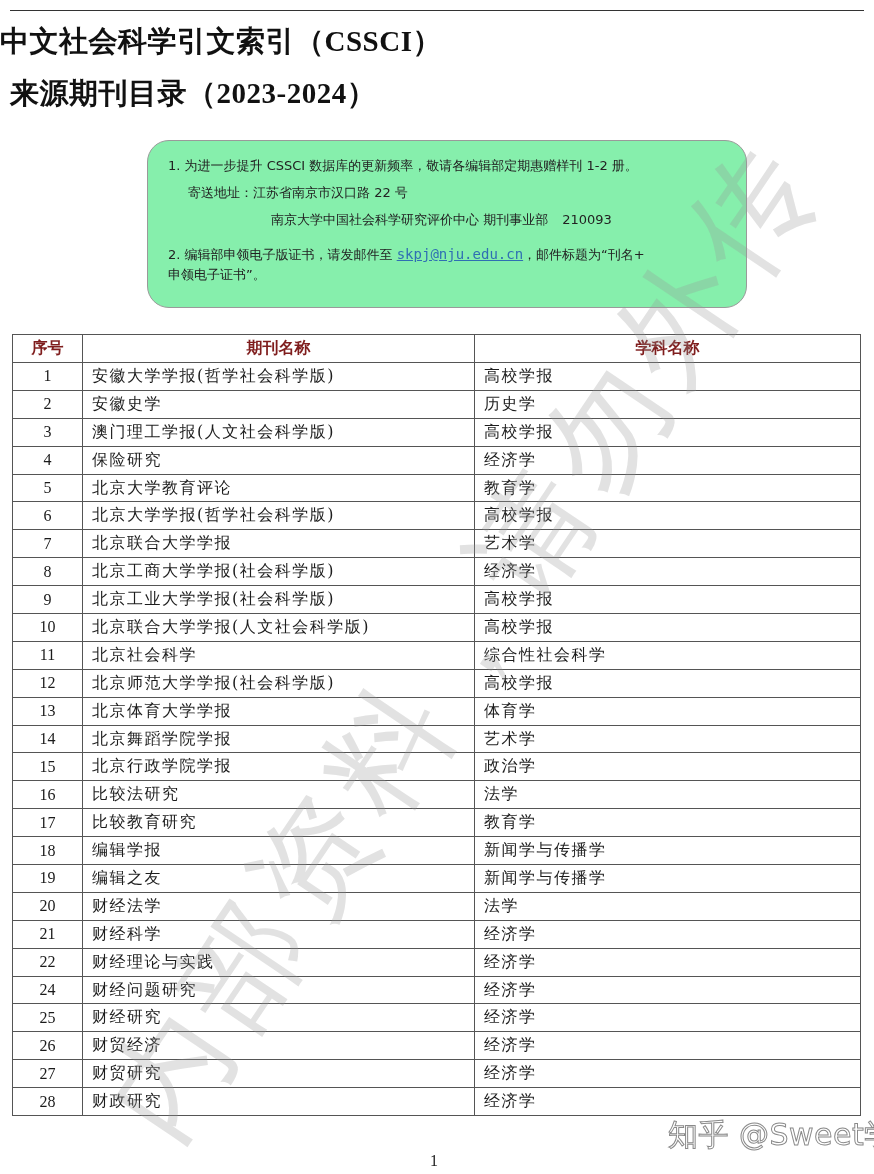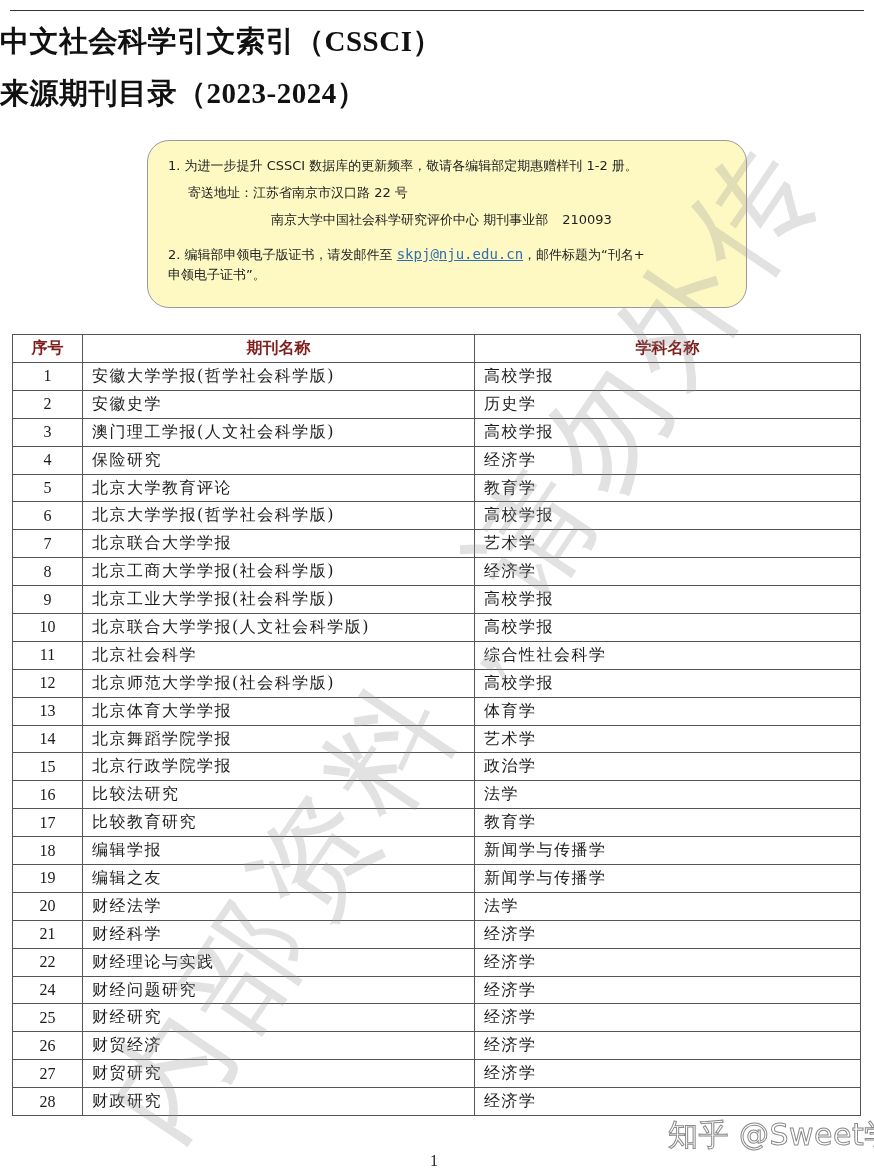--- a/index.html
+++ b/index.html
@@ -5,25 +5,25 @@
     * { box-sizing: border-box; margin: 0; padding: 0; }
     html, body { width: 874px; height: 1174px; background: #ffffff; overflow: hidden; }
     body { position: relative; font-family: "DejaVu Serif", "Liberation Serif", serif; color: #1a1a1a; }
 
     .top-rule { position: absolute; left: 10px; top: 10px; width: 854px; height: 1px; background: #333; }
 
     .title { position: absolute; left: 0; width: 874px; text-align: left;
              font-family: "DejaVu Sans", "Liberation Sans", sans-serif; font-weight: bold;
              font-size: 29px; color: #111; letter-spacing: 0.5px; }
     .title.t1 { top: 22px; }
-    .title.t2 { top: 74px; }
+    .title.t2 { top: 74px; padding-left: 10px; }
     .title .latin { font-family: "Liberation Serif", "DejaVu Serif", serif; font-weight: bold; }
 
     .notice { position: absolute; left: 147px; top: 140px; width: 600px; height: 168px;
-              border: 1px solid #9a9a9a; border-radius: 22px; background: #fef9c3;
+              border: 1px solid #9a9a9a; border-radius: 22px; background: #86efac;
               font-family: "DejaVu Sans", "Liberation Sans", sans-serif; font-size: 13px; color: #222; }
     .notice .line { position: absolute; white-space: nowrap; }
     .notice .l1 { left: 20px; top: 16px; }
     .notice .l2 { left: 40px; top: 43px; }
     .notice .l3 { left: 123px; top: 70px; }
     .notice .l4 { left: 20px; top: 98px; margin-top: 7px; }
     .notice .l5 { left: 20px; top: 125px; }
     .notice .email { color: #2f6fb3; text-decoration: underline; font-family: "DejaVu Sans Mono", "Liberation Mono", monospace; font-size: 14px; }
     .notice .gap { display: inline-block; width: 14px; }
 

